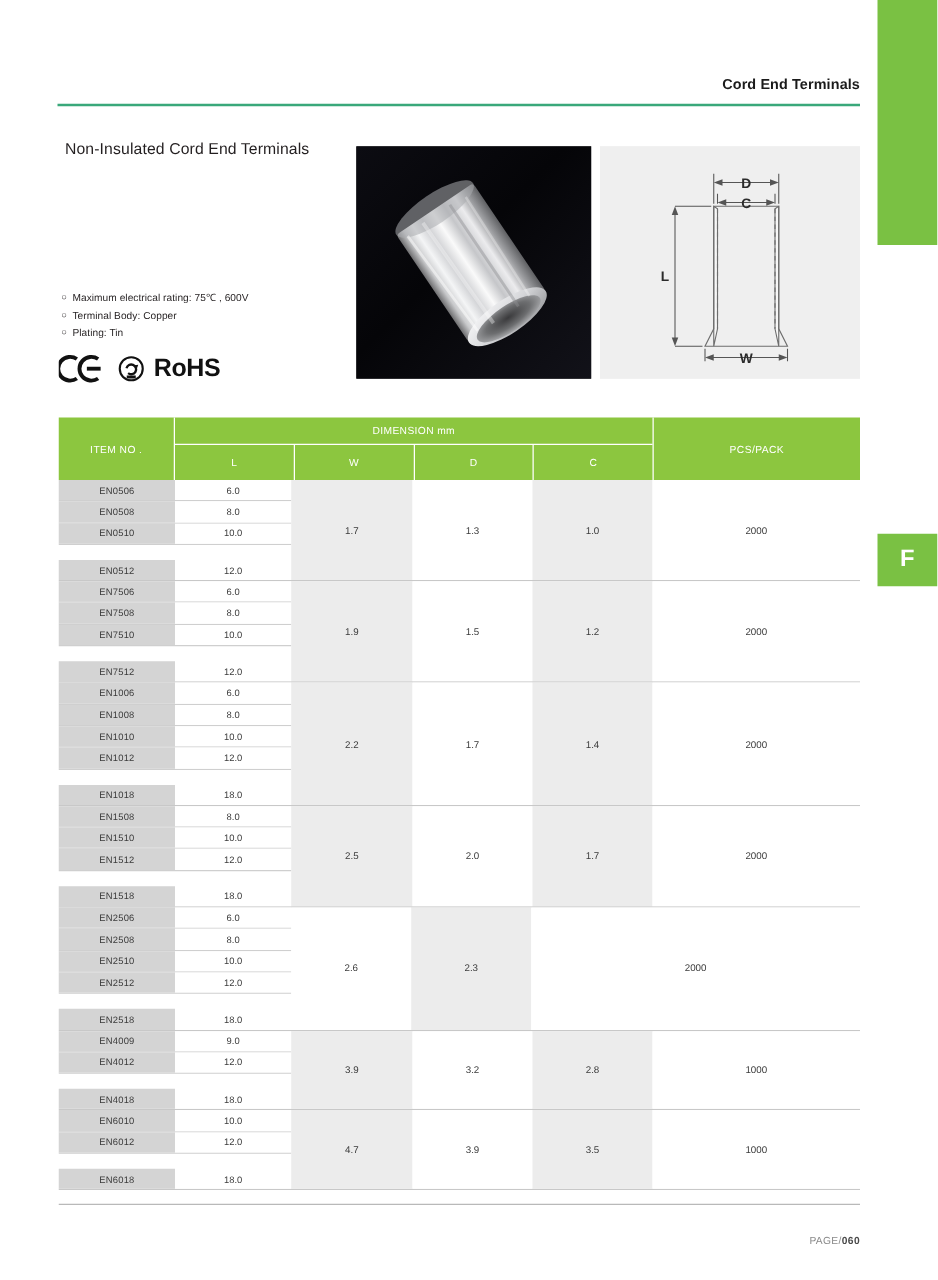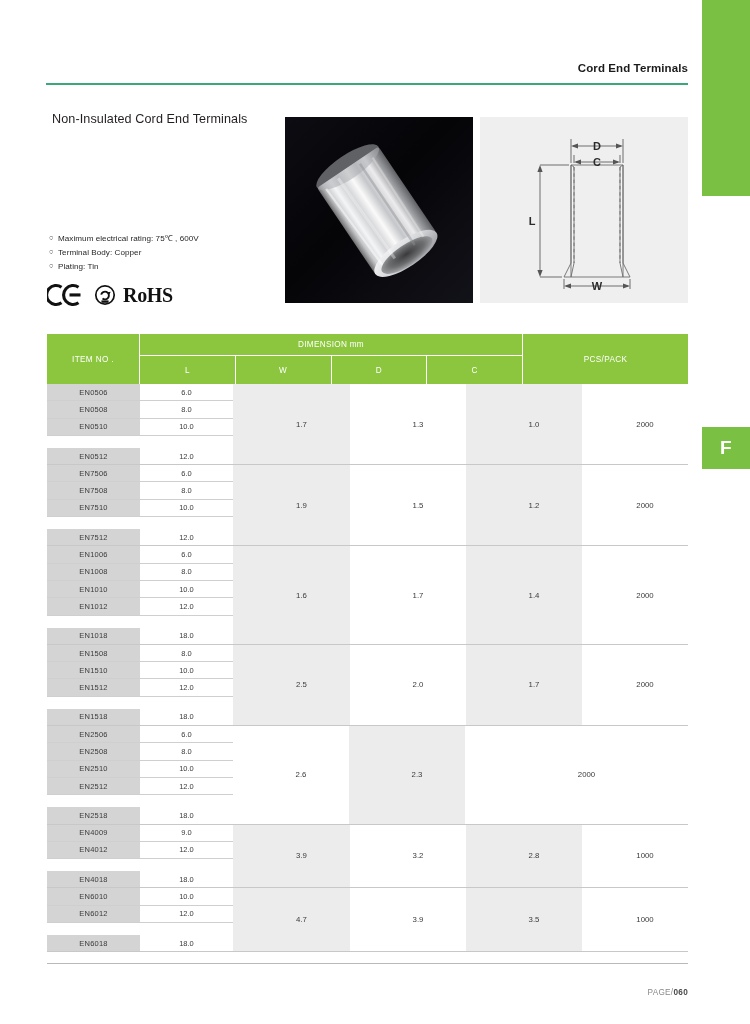--- a/index.html
+++ b/index.html
@@ -96,21 +96,20 @@
   }
 
   
   .certs {
     position: absolute;
     left: 47px;
     top: 283px;
     display: flex;
     align-items: center;
     gap: 7px;
-    font-family: Liberation Serif, serif;
   }
   .cert-ce { display: block; }
   .cert-circle { display: block; }
   .cert-rohs {
     font-size: 20px;
     font-weight: bold;
     color: #111111;
     letter-spacing: -0.3px;
     line-height: 1;
   }
@@ -251,21 +250,20 @@
   .g-right {
     flex: 1;
     display: flex;
   }
   .cell-span {
     display: flex;
     align-items: center;
     justify-content: center;
     font-size: 7.8px;
     color: #3a3a3a;
-    padding-left: 20px;
   }
   .cell-w { width: 97px; flex: 0 0 97px; background: #ececec; }
   .cell-d { width: 96px; flex: 0 0 96px; background: #ffffff; }
   .cell-c { width: 96px; flex: 0 0 96px; background: #ececec; }
   .cell-p { flex: 1; background: #ffffff; }
 
   
   .footer {
     position: absolute;
     left: 47px;
@@ -503,21 +501,21 @@
           <div class="g-row">
             <div class="cell-item">EN1012</div>
             <div class="cell-l">12.0</div>
           </div>
           <div class="g-row">
             <div class="cell-item">EN1018</div>
             <div class="cell-l">18.0</div>
           </div>
         </div>
         <div class="g-right">
-          <div class="cell-span cell-w">1.6</div>
+          <div class="cell-span cell-w">2.2</div>
           <div class="cell-span cell-d">1.7</div>
           <div class="cell-span cell-c">1.4</div>
           <div class="cell-span cell-p">2000</div>
         </div>
       </div>
       <div class="group">
         <div class="g-left">
           <div class="g-row">
             <div class="cell-item">EN1508</div>
             <div class="cell-l">8.0</div>

